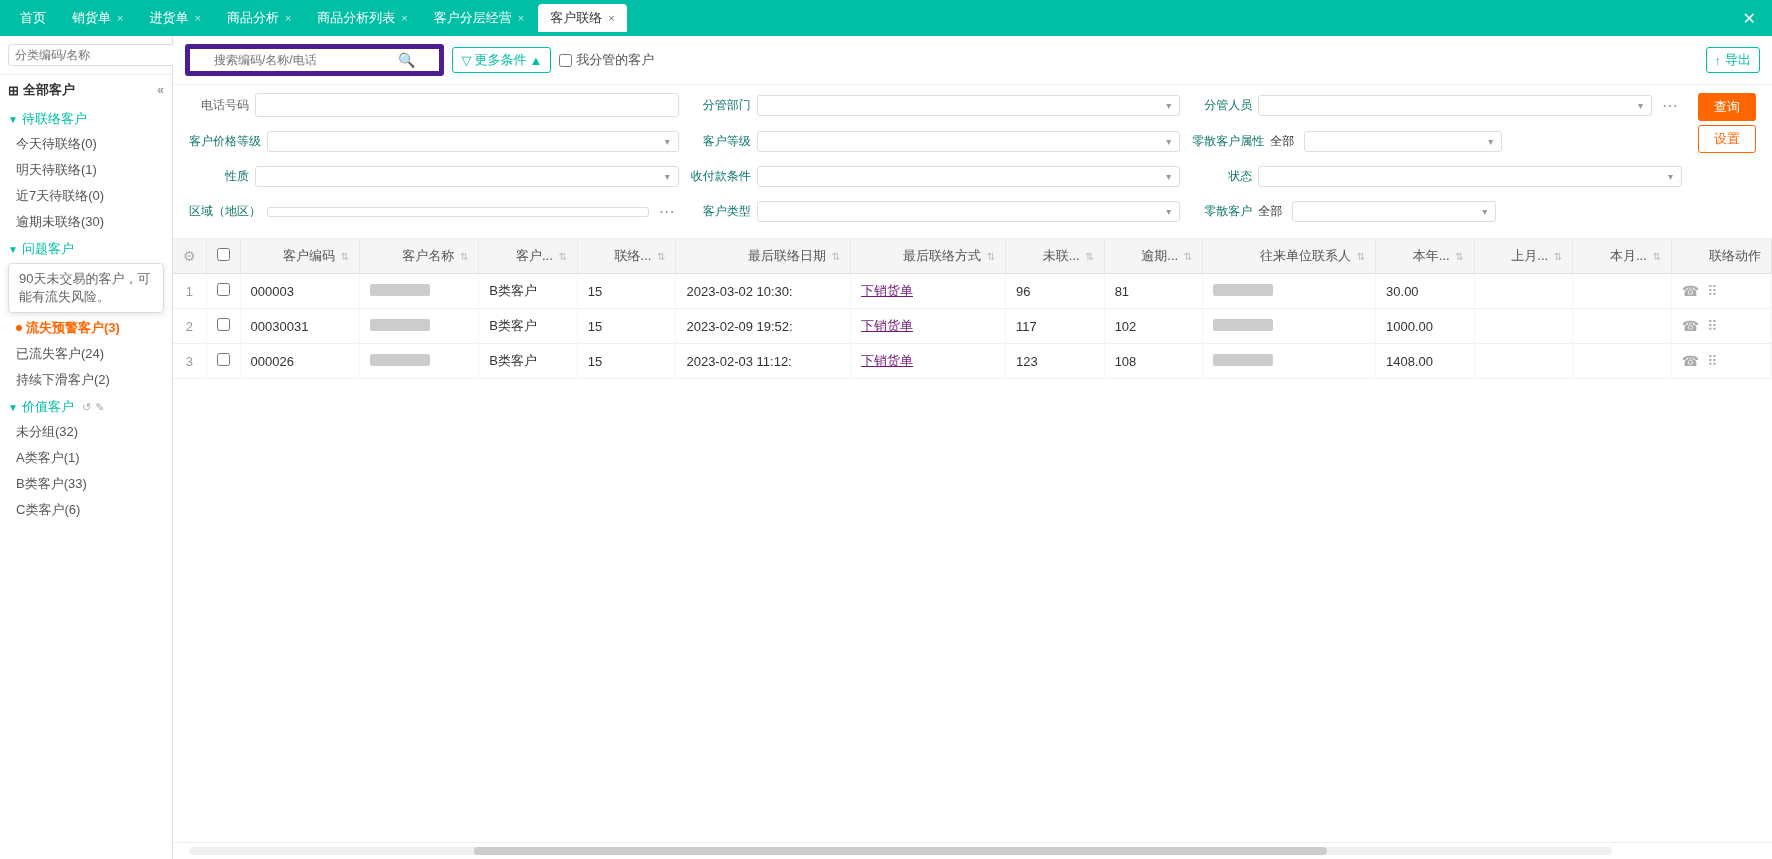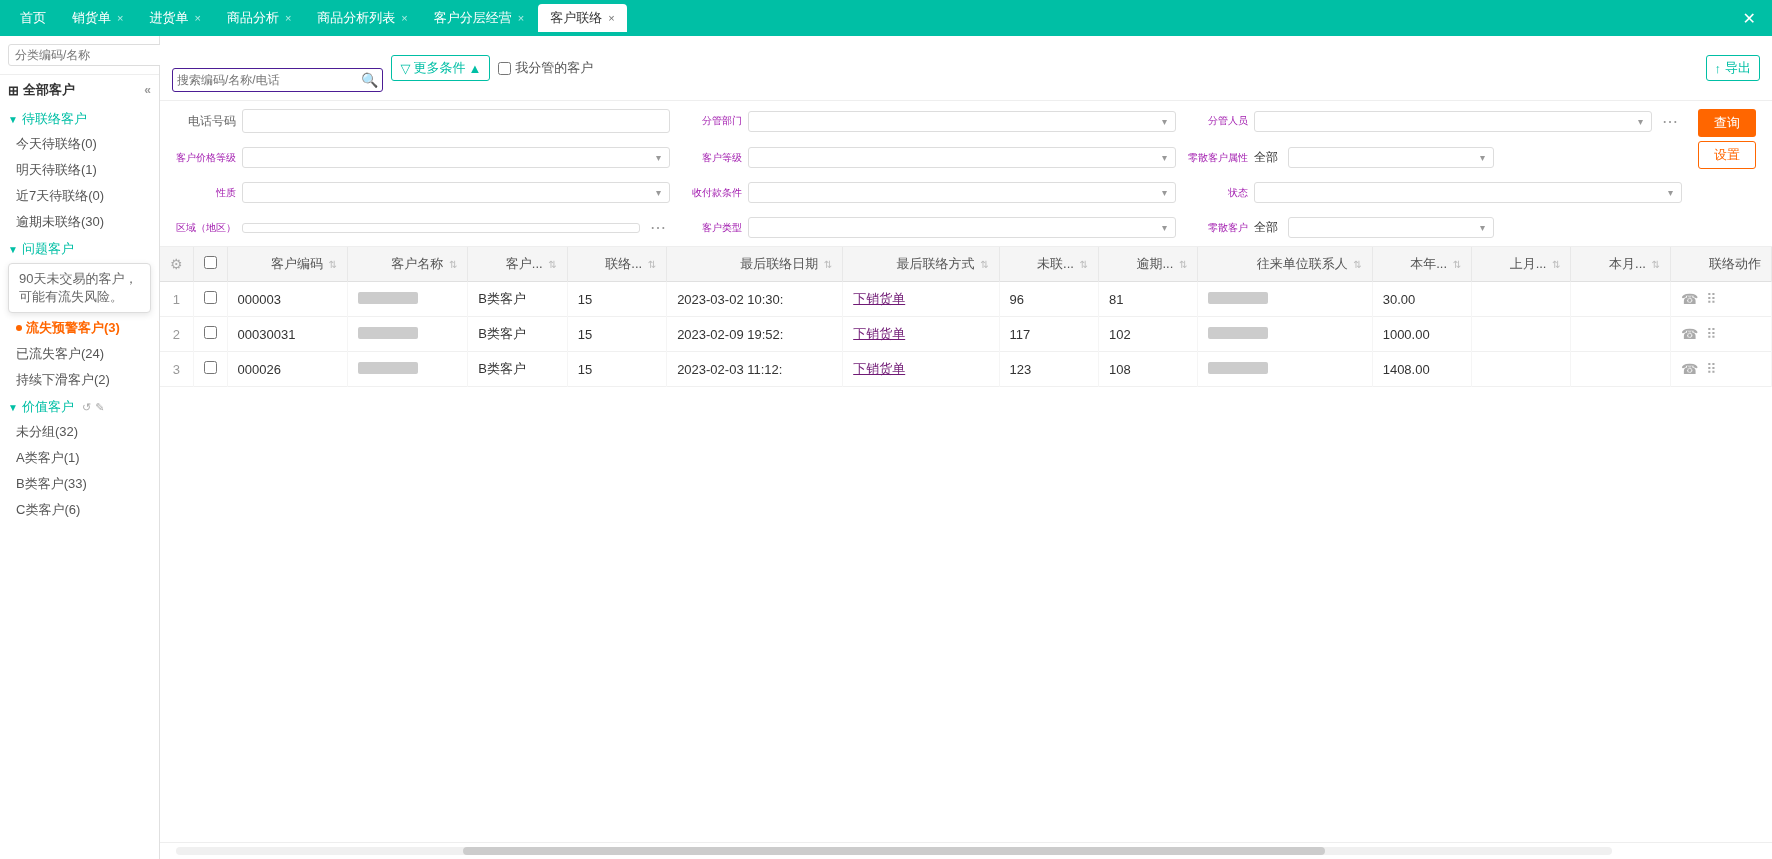--- a/index.html
+++ b/index.html
@@ -54,21 +54,21 @@
 
     
     .main-layout {
       display: flex;
       height: calc(859px - 36px);
       background: #f0f0f0;
     }
 
     
     .sidebar {
-      width: 160px;
+      width: 173px;
       background: #fff;
       border-right: 1px solid #e0e0e0;
       display: flex;
       flex-direction: column;
       flex-shrink: 0;
     }
     .sidebar-search {
       display: flex;
       align-items: center;
       padding: 8px;
@@ -160,26 +160,25 @@
       background: #fff;
       padding: 8px 12px;
       display: flex;
       align-items: center;
       gap: 8px;
       border-bottom: 1px solid #eee;
     }
     .filter-search {
       display: flex;
       align-items: center;
-      border: 1px solid #4c1d95;
-      border-radius: 3px;
-      padding: 3px 4px;
+      border: 5px solid #4c1d95;
+      border-radius: 3px;
+      padding: 3px 24px;
       gap: 4px;
       background: #fff;
-      margin-top: 24px;
     }
     .filter-search input {
       border: none;
       outline: none;
       font-size: 12px;
       width: 180px;
       color: #999;
     }
     .filter-search .search-icon { color: #ff8c00; font-size: 14px; cursor: pointer; }
     .filter-btn {
@@ -224,21 +223,21 @@
       background: #fff;
       padding: 8px 16px;
       border-bottom: 1px solid #eee;
     }
     .adv-filter-row {
       display: flex;
       align-items: center;
       gap: 12px;
       margin-bottom: 6px;
     }
-    .adv-filter-row:last-child { margin-bottom: 0; }
+    .adv-filter-row:last-child { margin-bottom: 8px; }
     .filter-field {
       display: flex;
       align-items: center;
       flex: 1;
       gap: 6px;
       min-width: 0;
     }
     .filter-field label {
       white-space: nowrap;
       color: #666;
@@ -257,22 +256,22 @@
     }
     .filter-field-select {
       display: flex;
       align-items: center;
       flex: 1;
       gap: 6px;
       min-width: 0;
     }
     .filter-field-select label {
       white-space: nowrap;
-      color: #a21caf;
-      font-size: 10px;
+      color: #0f766e;
+      font-size: 12px;
       min-width: 60px;
       text-align: right;
     }
     .select-box {
       flex: 1;
       border: 1px solid #ddd;
       border-radius: 3px;
       padding: 4px 8px;
       font-size: 12px;
       display: flex;

